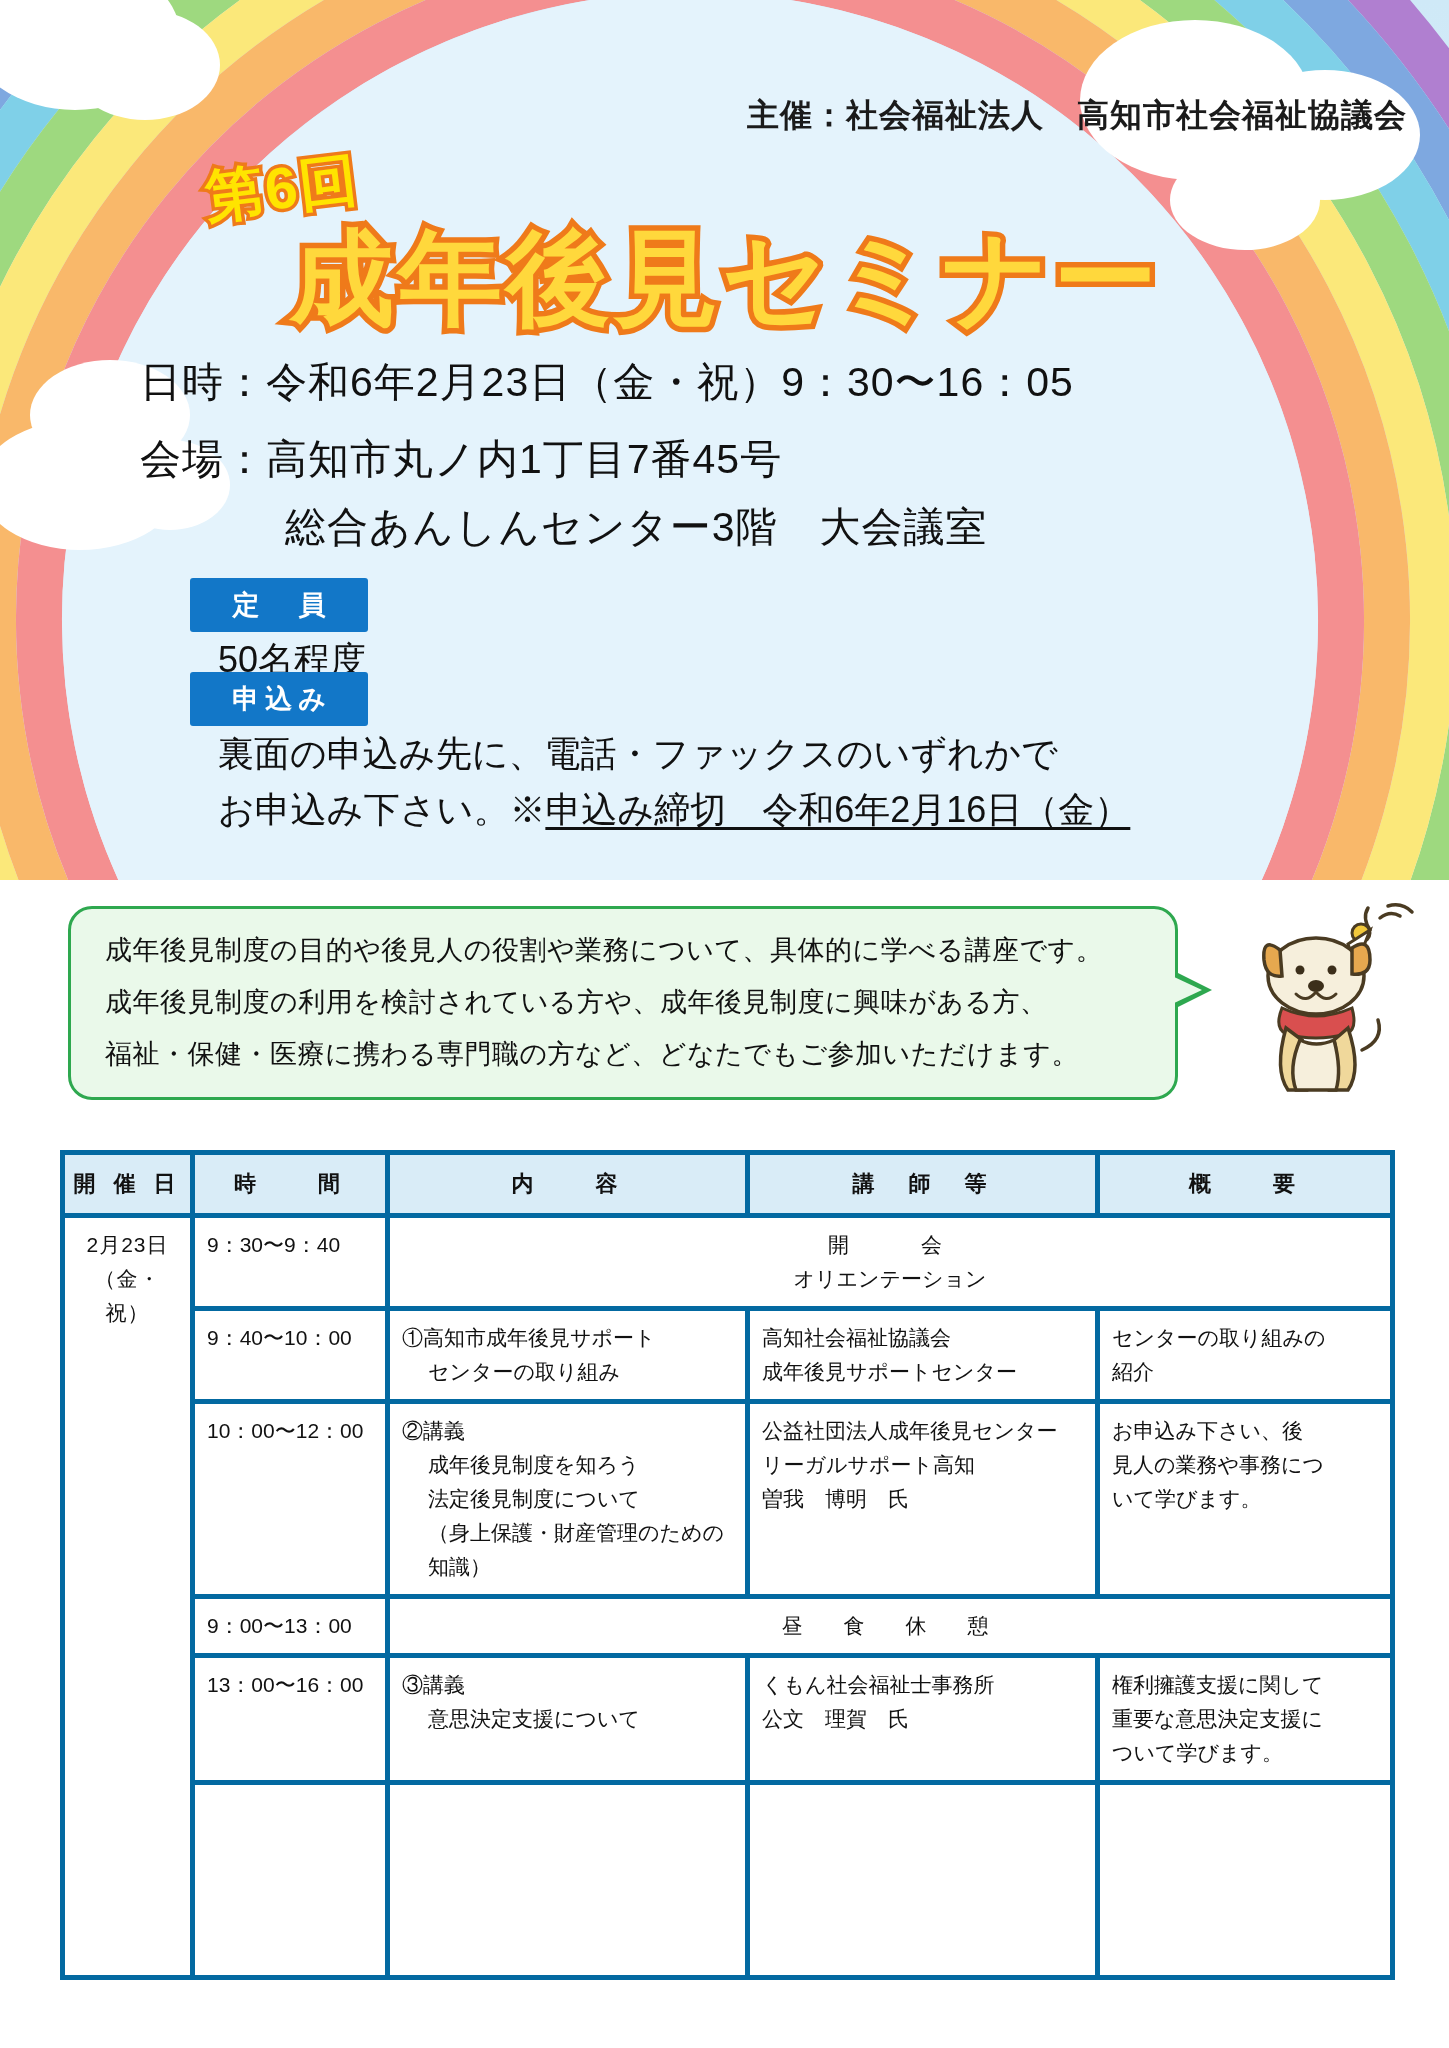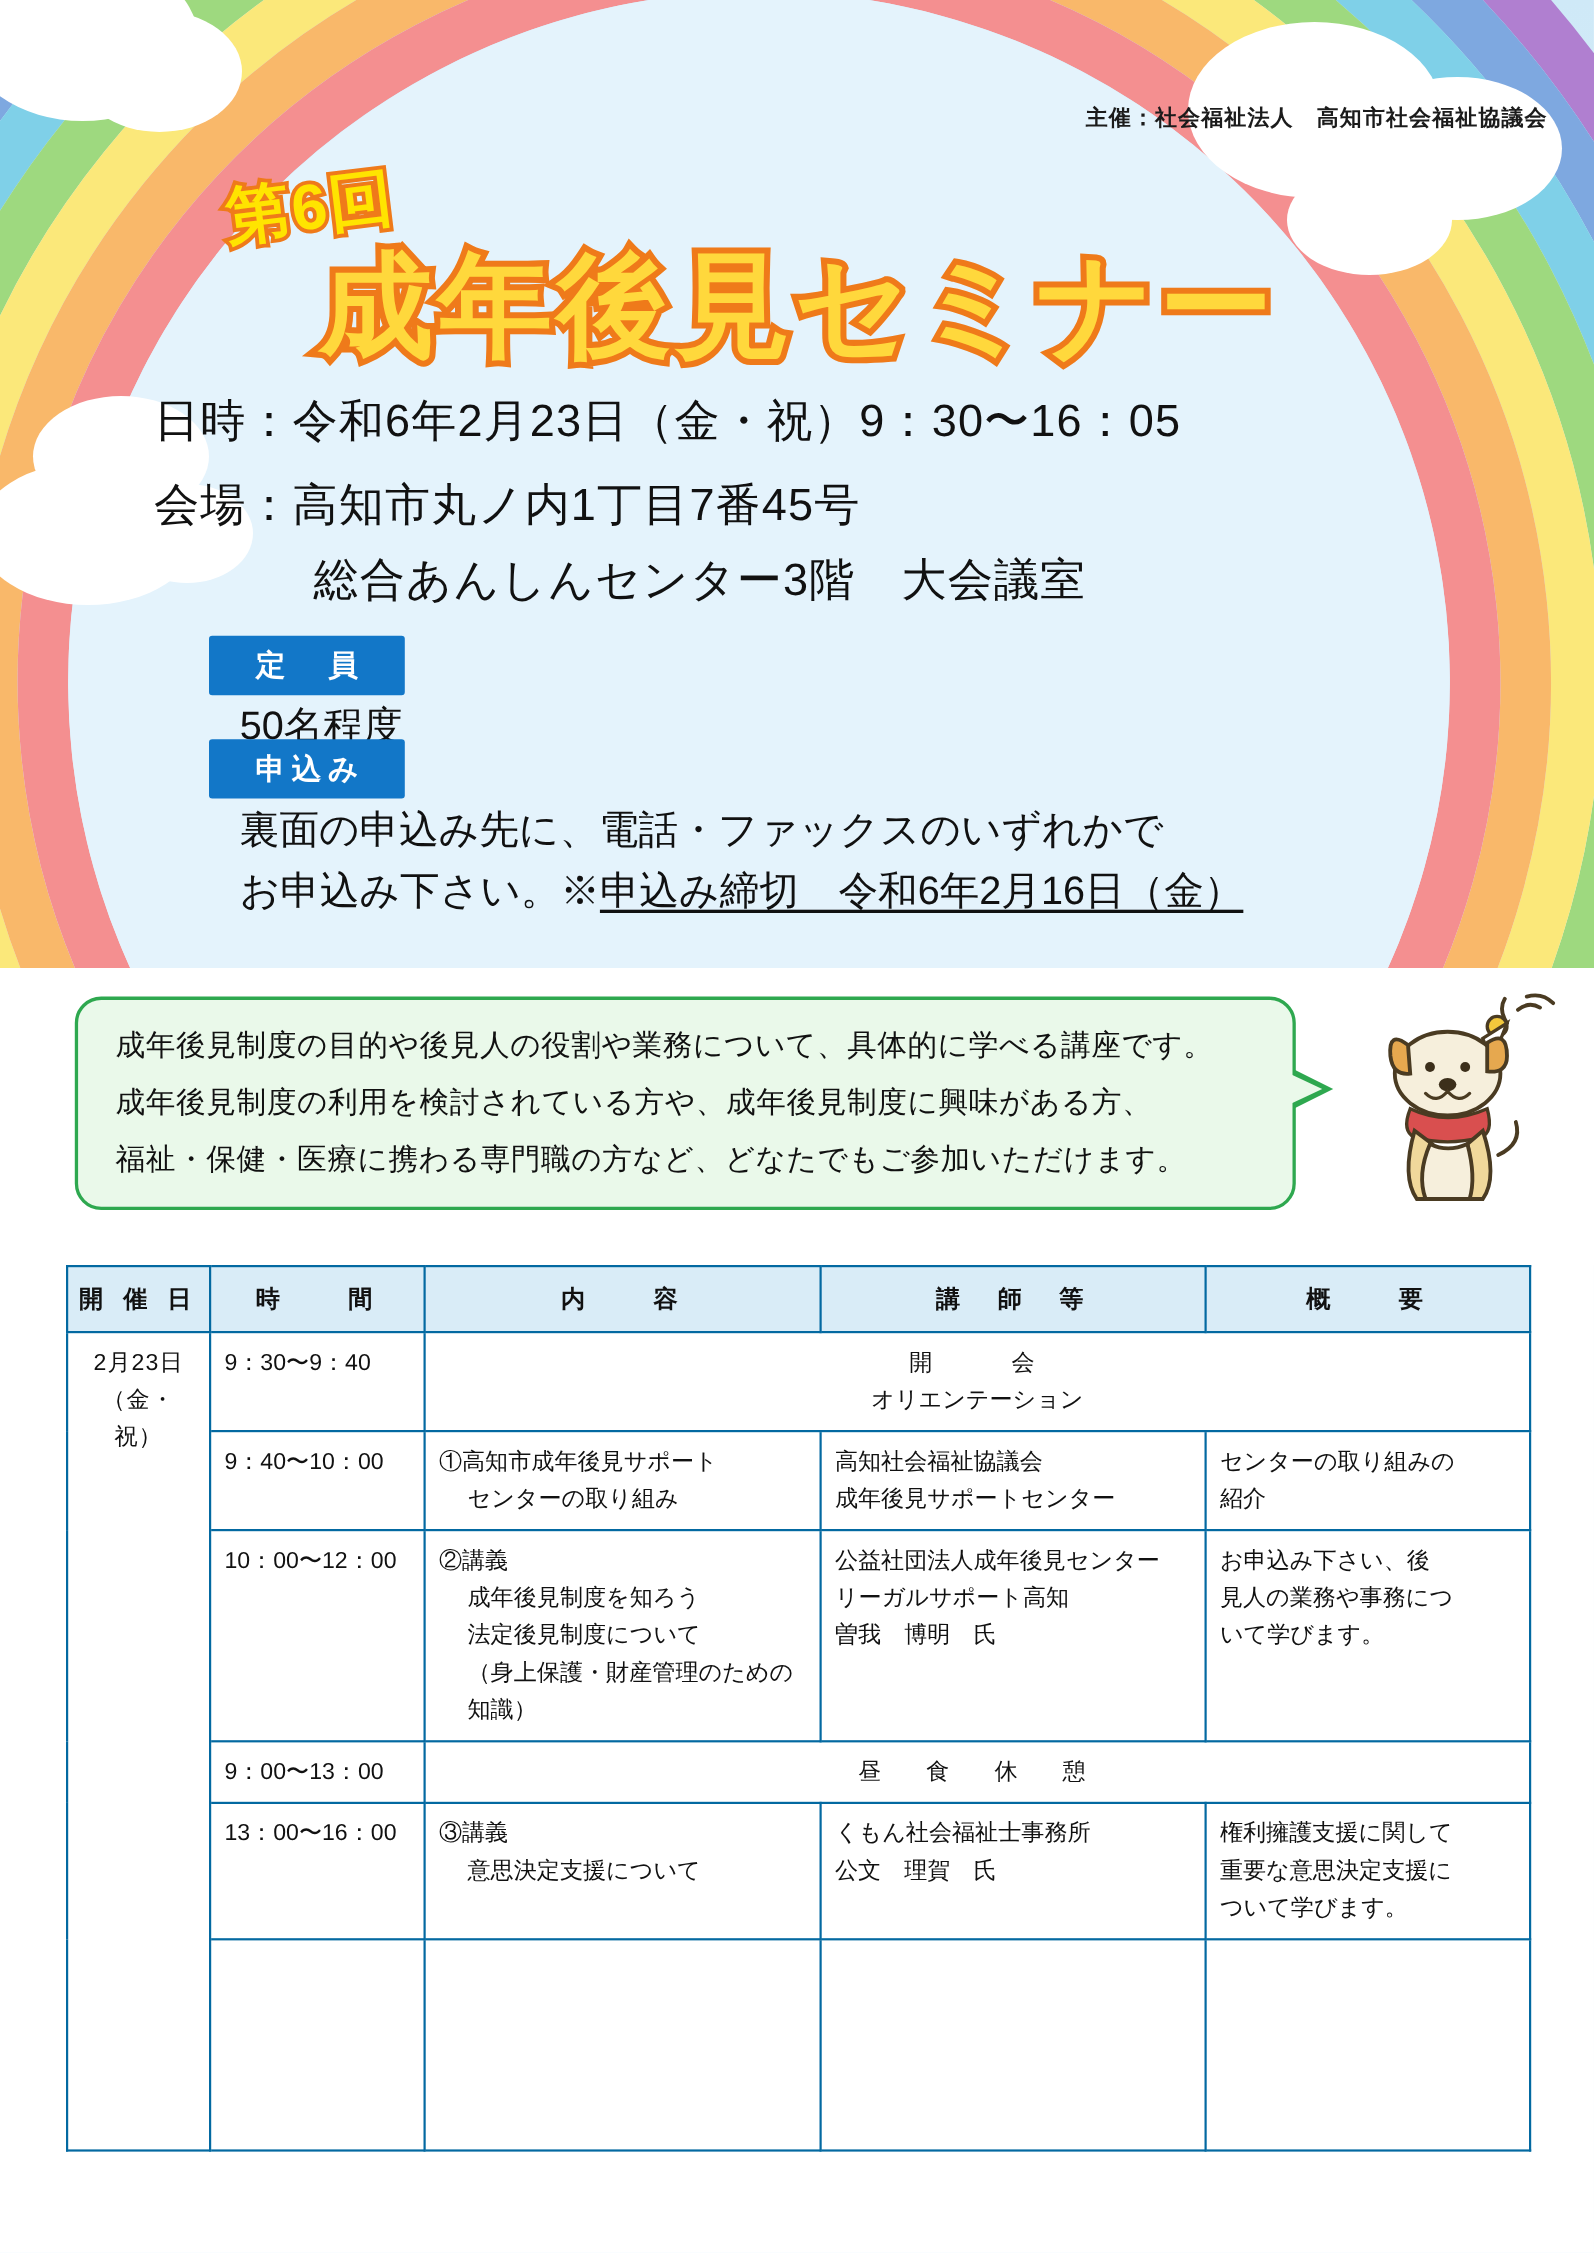--- a/index.html
+++ b/index.html
@@ -50,21 +50,21 @@
   .clouds span {
     position: absolute;
     background: #ffffff;
     border-radius: 50%;
   }
 
   .host-line {
     position: absolute;
     right: 42px;
     top: 94px;
-    font-size: 20px;
+    font-size: 32px;
     letter-spacing: 1px;
     color: #1b1b1b;
     font-weight: 600;
     white-space: nowrap;
   }
 
   .badge-num {
     position: absolute;
     left: 205px;
     top: 150px;
@@ -192,21 +192,21 @@
     top: 1150px;
     width: 1330px;
   }
   table.schedule {
     border-collapse: collapse;
     width: 100%;
     table-layout: fixed;
   }
   table.schedule th,
   table.schedule td {
-    border: 2px solid #0369a1;
+    border: 5px solid #0369a1;
     vertical-align: top;
     padding: 10px 12px;
     font-size: 21px;
     line-height: 34px;
     color: #111;
   }
   table.schedule thead th {
     background: #d9ecf7;
     text-align: center;
     font-weight: 600;

